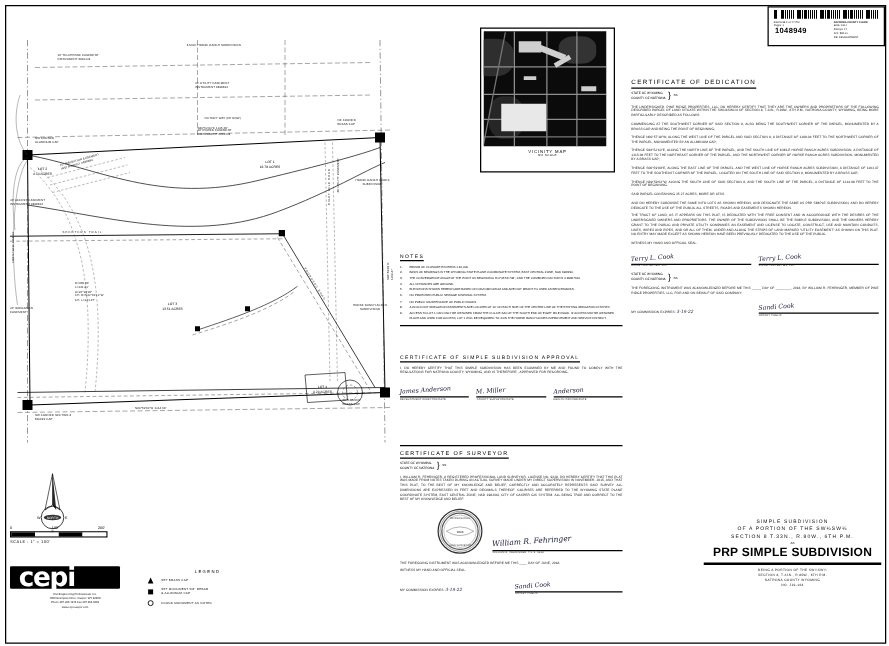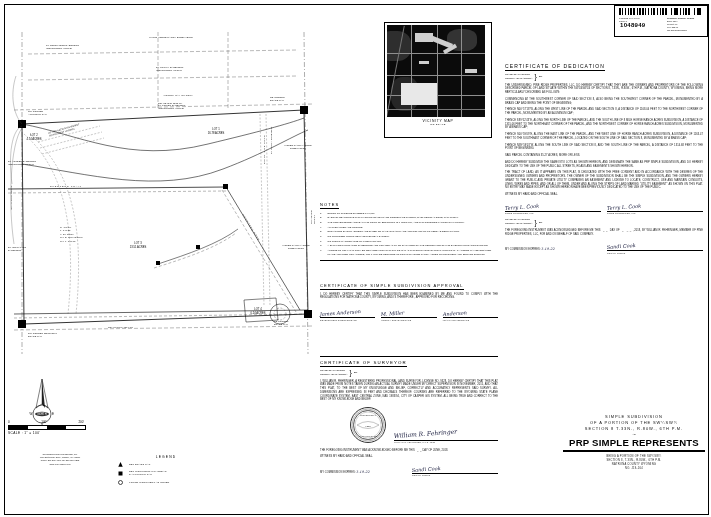--- a/index.html
+++ b/index.html
@@ -328,31 +328,35 @@
         <div class="sig-lbl">NOTARY PUBLIC</div>
       </div>
     </div>
   </div>
 
   <div class="abs" id="title-block">
     <div id="tb-l1">SIMPLE SUBDIVISION</div>
     <div id="tb-l2">OF A PORTION OF THE SW¼SW¼</div>
     <div id="tb-l3">SECTION 8 T.33N., R.80W., 6TH P.M.</div>
     <div id="tb-as">AS</div>
-    <div id="tb-main">PRP SIMPLE REPRESENTS</div>
+    <div id="tb-main">PRP SIMPLE SUBDIVISION</div>
     <div id="tb-rule"></div>
     <div id="tb-sub">
       <div>BEING A PORTION OF THE SW¼SW¼</div>
       <div>SECTION 8, T.33N., R.80W., 6TH P.M.</div>
       <div>NATRONA COUNTY WYOMING</div>
       <div>NO. J19-164</div>
     </div>
   </div>
 
   <div class="abs" id="logo-block">
+    <div id="cepi-mark">
+      <div id="cepi-bar"></div>
+      <div id="cepi-text">cepi</div>
+    </div>
     <div class="cepi-l" style="margin-top:1px;">Civil Engineering Professionals, Inc.</div>
     <div class="cepi-l">4000 Enterprise Drive, Casper, WY 82609</div>
     <div class="cepi-l">Phone 307.266.4346 Fax 307.266.0203</div>
     <div class="cepi-l">www.cepi-casper.com</div>
   </div>
 
   <div class="abs" id="legend-block">
     <div id="legend-title">LEGEND</div>
     <div class="leg-row">
       <div class="leg-sym">

